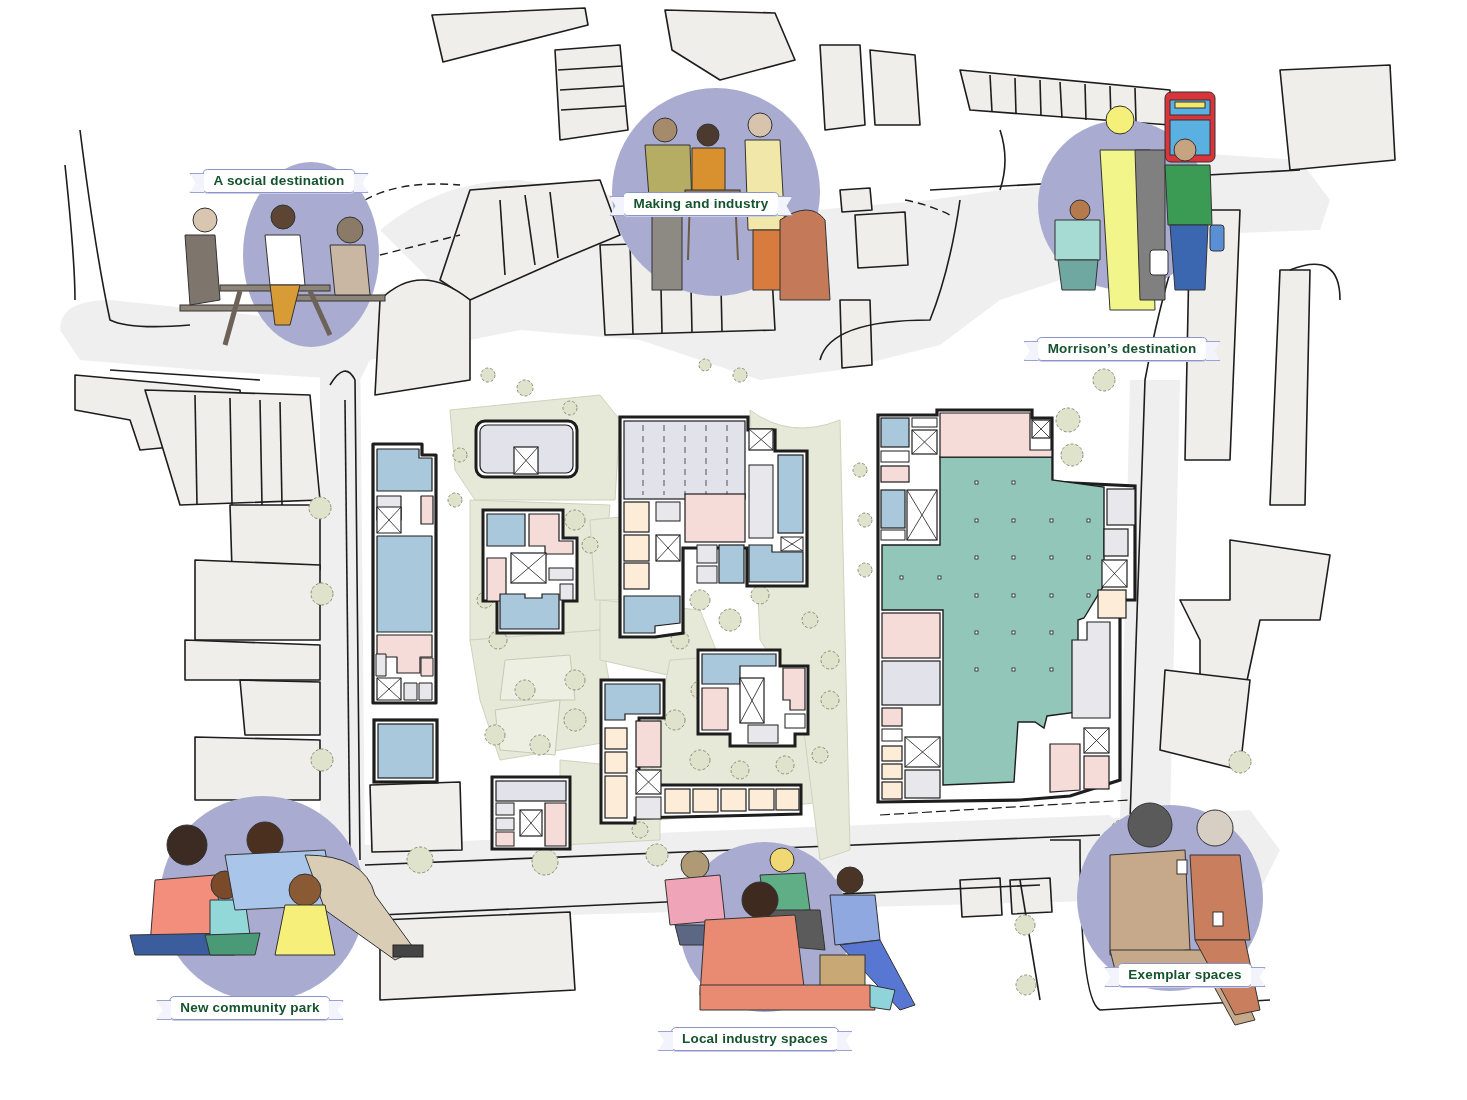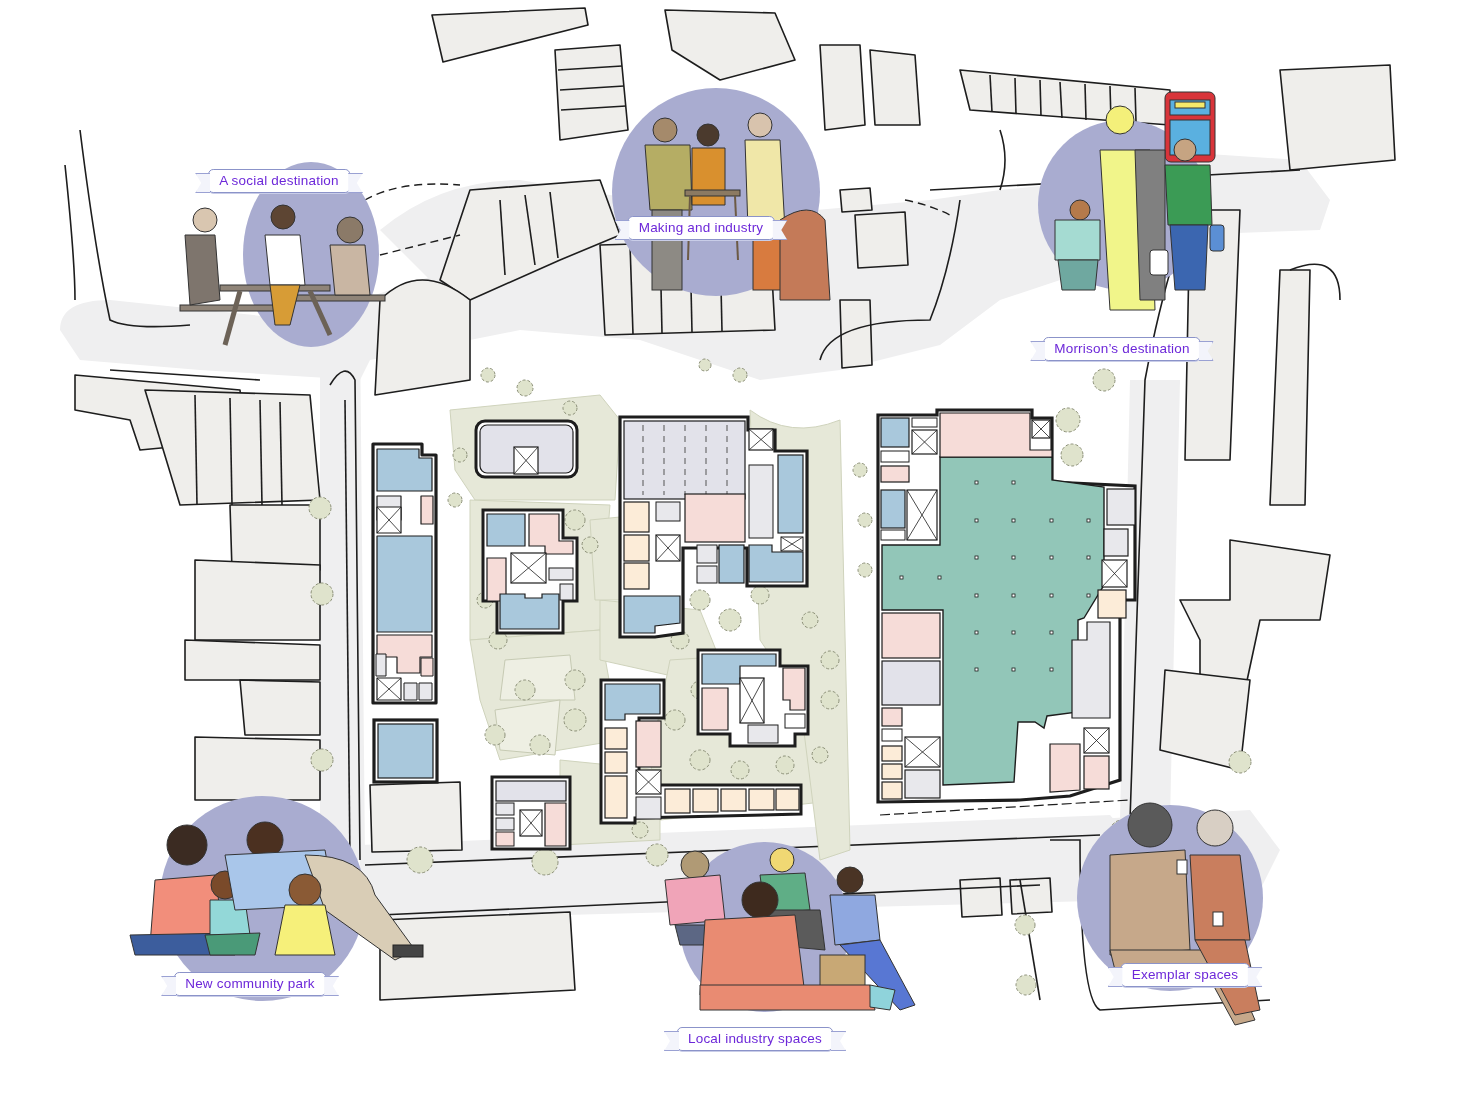--- a/index.html
+++ b/index.html
@@ -2,21 +2,21 @@
 <html><head>
 <meta charset="utf-8">
 <style>
   html, body { margin: 0; padding: 0; background: #ffffff; }
   body { width: 1467px; height: 1100px; position: relative; overflow: hidden;
          font-family: "Liberation Sans", sans-serif; }
   #plan { position: absolute; left: 0; top: 0; width: 1467px; height: 1100px; }
   .label {
     position: absolute; height: 22px; line-height: 22px; padding: 0 10px;
     background: #ffffff; border: 1.5px solid #8b93c9; border-radius: 5px;
-    color: #6d28d9; font-weight: normal; font-size: 13.5px; letter-spacing: 0.2px;
+    color: #14532d; font-weight: bold; font-size: 13.5px; letter-spacing: 0.2px;
     white-space: nowrap; transform: translateX(-50%);
     box-shadow: 0 1px 0 #c9cde8;
   }
   .label::before, .label::after {
     content: ""; position: absolute; top: 3px; width: 14px; height: 18px;
     border: 1.2px solid #9aa1d3; background: #f3f4fb; z-index: -1;
   }
   .label::before { left: -14px; border-right: none;
     clip-path: polygon(0 0, 100% 0, 100% 100%, 0 100%, 40% 50%); }
   .label::after { right: -14px; border-left: none;
@@ -456,17 +456,17 @@
   <path d="M15,55 L90,50 L95,150 L15,155 Z" fill="#c6a88a" stroke="#333"></path>
   <path d="M15,150 L130,150 L160,220 L140,225 L110,170 L20,170 Z" fill="#c6a88a" stroke="#333"></path>
   <circle cx="120" cy="28" r="18" fill="#d8cfc4" stroke="#333"></circle>
   <path d="M95,55 L145,55 L155,140 L100,140 Z" fill="#c97e5e" stroke="#333"></path>
   <path d="M100,140 L150,140 L165,210 L140,215 Z" fill="#c97e5e" stroke="#333"></path>
   <rect x="82" y="60" width="10" height="14" fill="#ffffff" stroke="#333"></rect>
   <rect x="118" y="112" width="10" height="14" fill="#ffffff" stroke="#333"></rect>
 </svg>
 
 <div class="label" style="left:279px; top:169px;">A social destination</div>
-<div class="label" style="left:701px; top:216px;">Making and industry</div>
+<div class="label" style="left:701px; top:192px;">Making and industry</div>
 <div class="label" style="left:1122px; top:337px;">Morrison’s destination</div>
-<div class="label" style="left:250px; top:972px;">New community park</div>
+<div class="label" style="left:250px; top:996px;">New community park</div>
 <div class="label" style="left:755px; top:1027px;">Local industry spaces</div>
 <div class="label" style="left:1185px; top:963px;">Exemplar spaces</div>
 
 </body></html>

